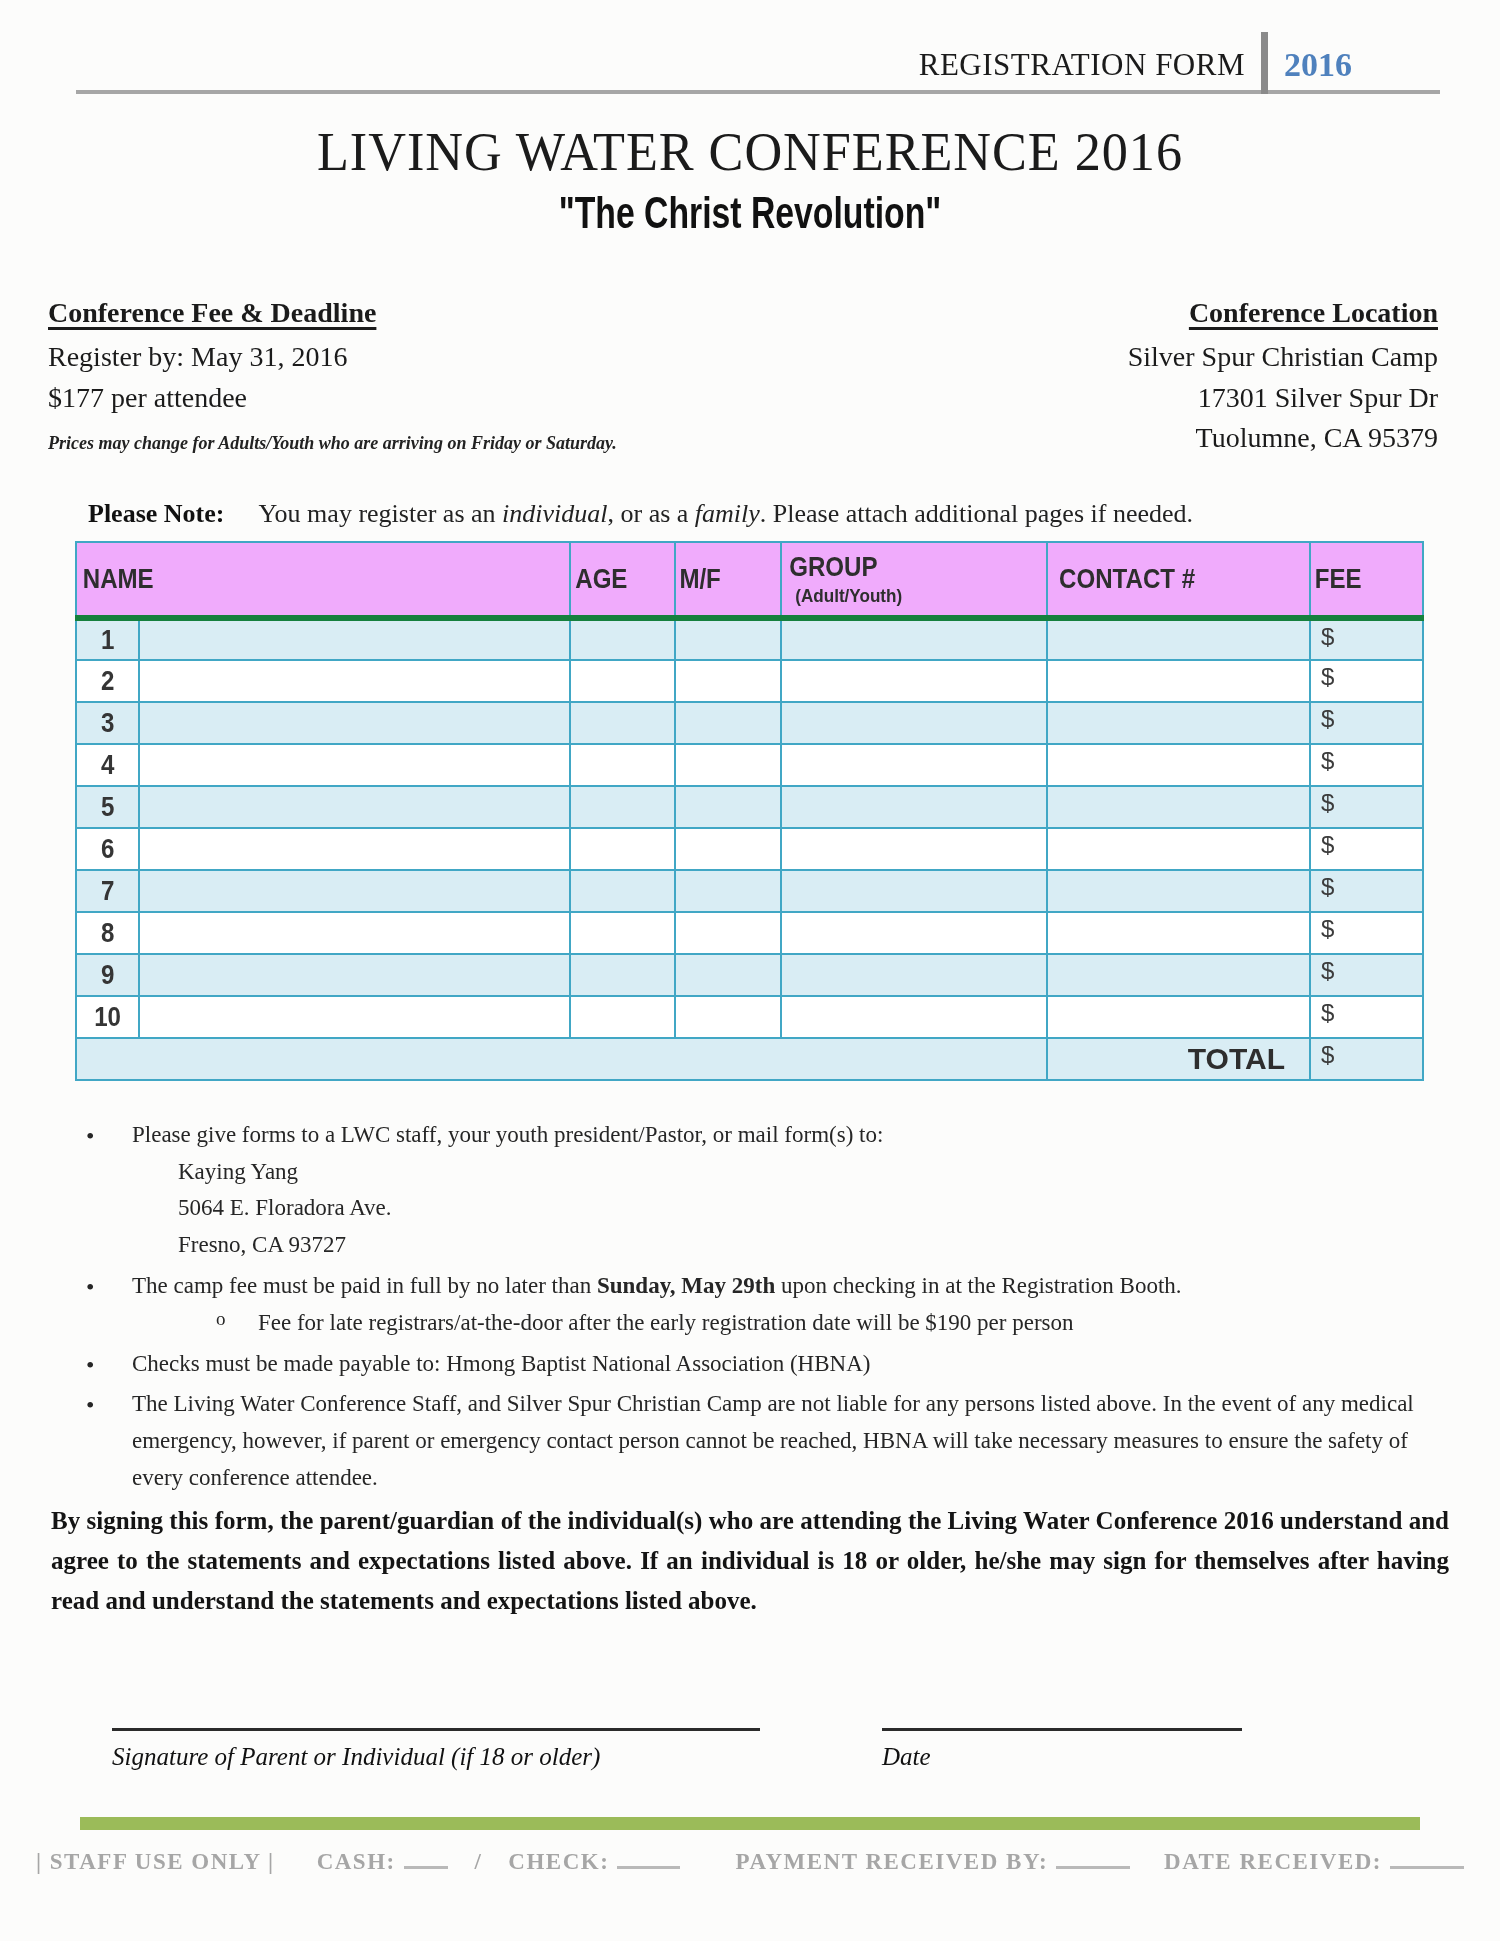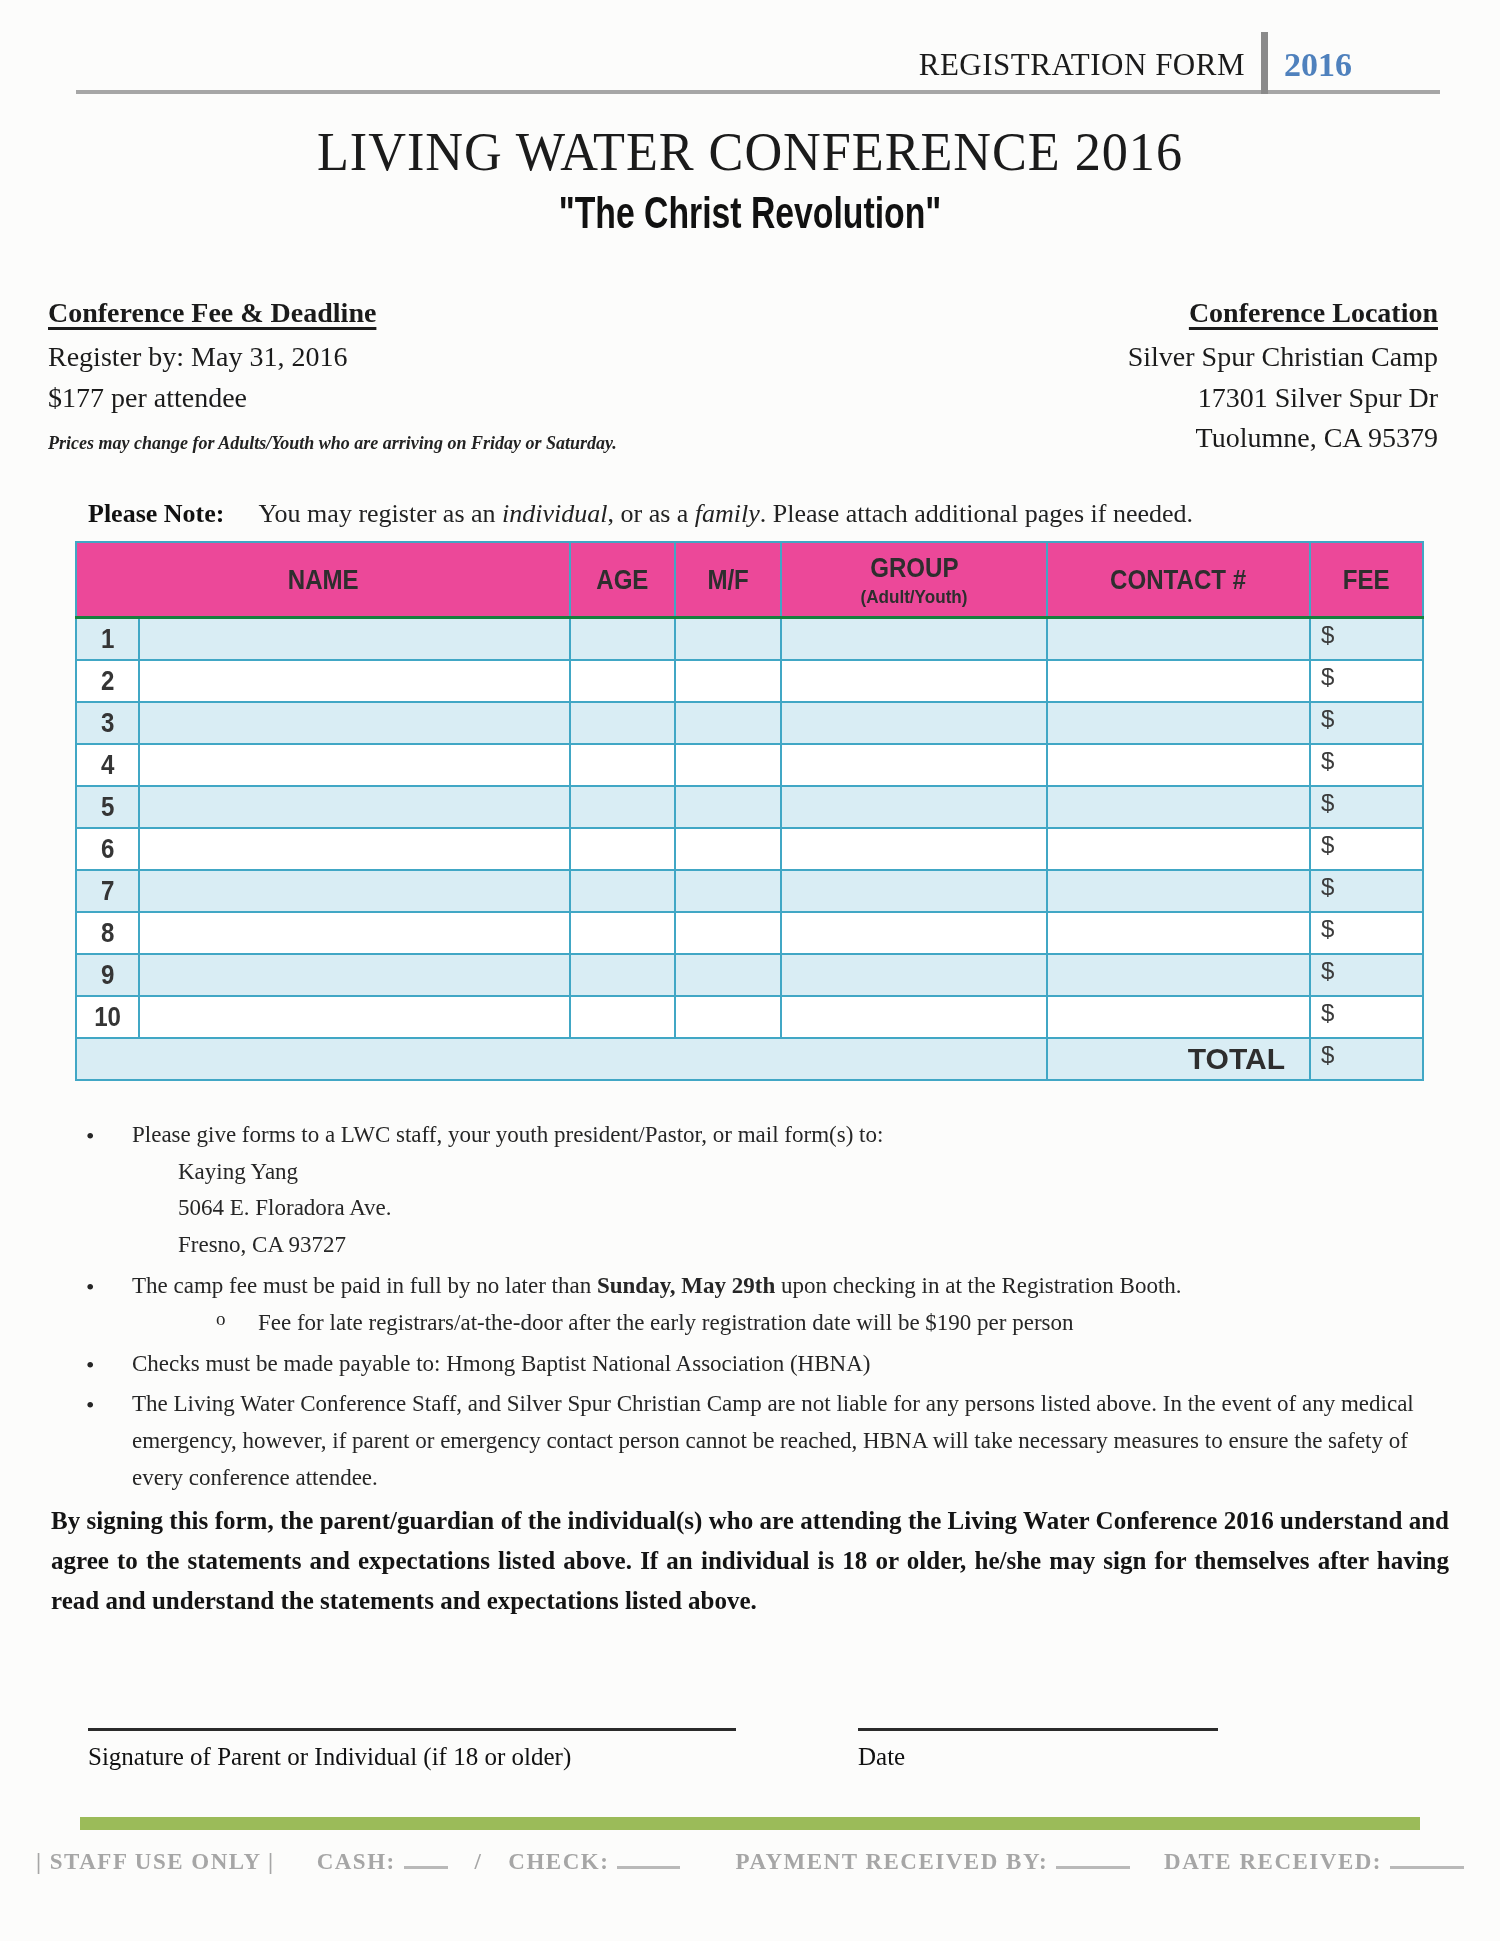--- a/index.html
+++ b/index.html
@@ -52,24 +52,24 @@
   .please-note .pn-label { font-weight: 700; margin-right: 34px; color: #111; }
   .please-note em { font-style: italic; }
 
   
   .reg-table {
     border-collapse: collapse; table-layout: fixed;
     width: 1347px; margin: 12px 0 0 75px;
   }
   .reg-table th, .reg-table td { border: 2px solid #41a7c5; }
   .reg-table thead th {
-    height: 76px; background: #ec4899;
+    height: 76px; background: #f0abfc;
     font-family: "Liberation Sans", sans-serif; font-weight: 700;
-    font-size: 28px; color: #2e2e2e; text-align: center; vertical-align: middle;
-    border-bottom: 3px solid #15803d;
+    font-size: 28px; color: #2e2e2e; text-align: left; vertical-align: middle;
+    border-bottom: 6px solid #15803d;
   }
   .cond { display: inline-block; transform: scaleX(.86); white-space: nowrap; }
   .group-sub { font-size: 19px; font-weight: 700; margin-top: 2px; transform: scaleX(.9); }
   .reg-table tbody td { height: 42px; background: #ffffff; }
   .reg-table tbody tr:nth-child(odd) td { background: #d9edf4; }
   .num-cell {
     text-align: center; font-family: "Liberation Sans", sans-serif;
     font-weight: 700; font-size: 28px; color: #353535;
   }
   .fee-cell {
@@ -96,21 +96,21 @@
   .b-bold { font-weight: 700; }
 
   
   .agreement {
     padding: 0 51px; 
     font-weight: 700; font-size: 25px; line-height: 1.6;
     text-align: justify; color: #141414;
   }
 
   
-  .sig-row { display: flex; margin-top: 86px; padding-left: 88px; }
+  .sig-row { display: flex; margin-top: 86px; padding-left: 112px; font-style: italic; }
   .sig-line { width: 648px; border-bottom: 3px solid #2b2b2b; height: 24px; }
   .date-line { width: 360px; border-bottom: 3px solid #2b2b2b; height: 24px; }
   .sig-label { font-size: 25px; margin-top: 12px; color: #111; }
   .date-block { margin-left: 122px; }
 
   
   .accent-bar { height: 13px; background: #9bbb59; margin: 46px 80px 0 80px; }
   .staff-row {
     display: flex; align-items: baseline; padding: 0 36px; margin-top: 19px;
     font-family: "Liberation Serif", serif; font-weight: 700;

